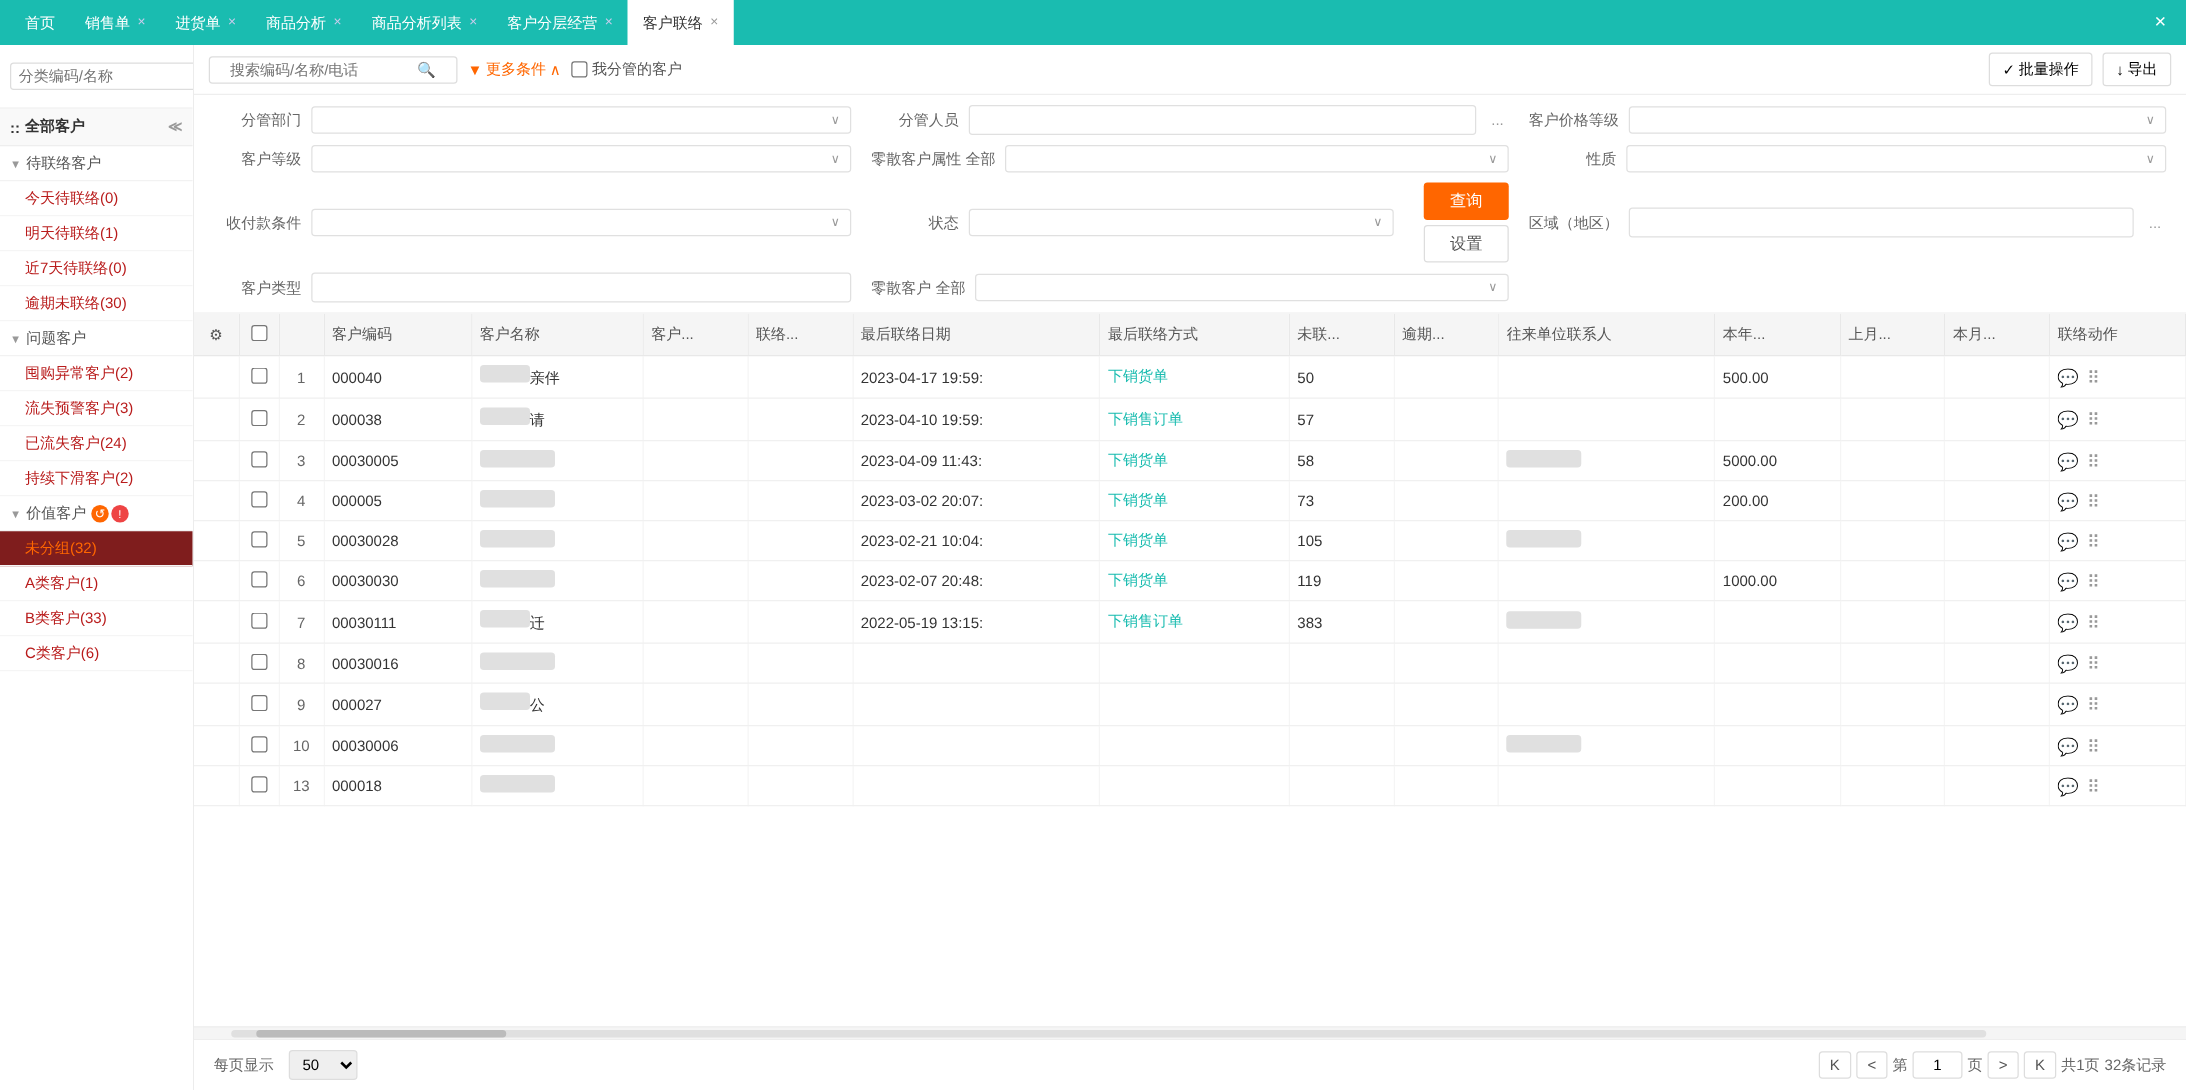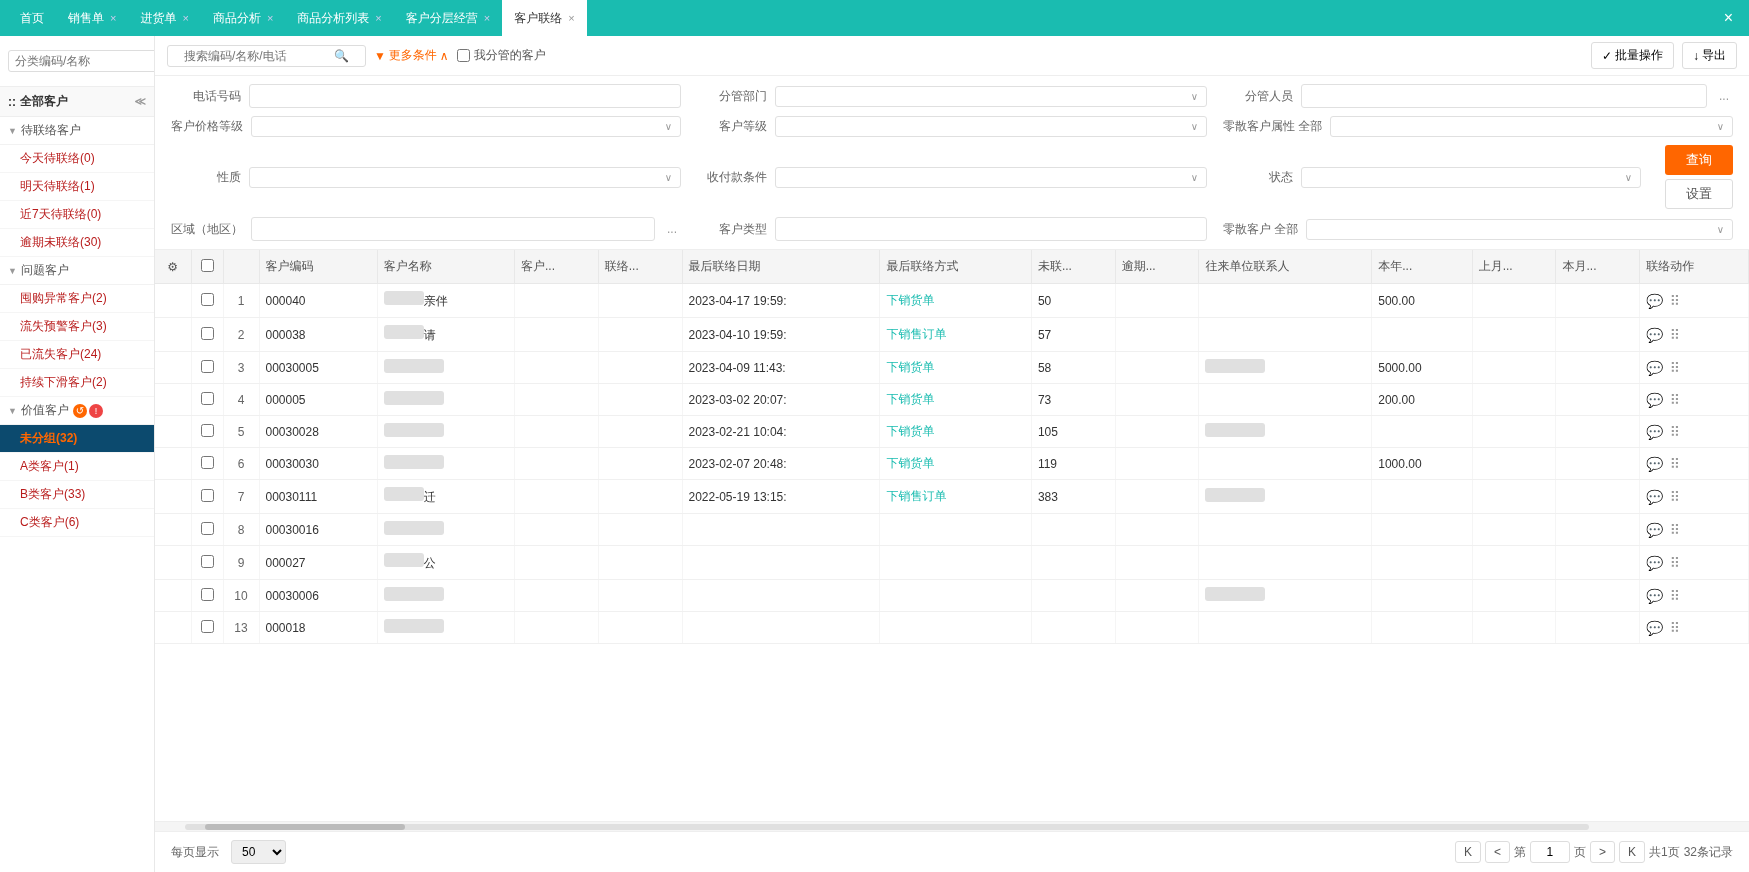--- a/index.html
+++ b/index.html
@@ -39,21 +39,21 @@
     .sidebar-section-header .grid-icon { margin-right: 4px; font-size: 12px; }
     .sidebar-section-header .collapse-icon { margin-left: auto; color: #999; font-size: 11px; }
     .sidebar-group-header {
       display: flex; align-items: center; padding: 5px 8px; color: #555; cursor: pointer;
       border-bottom: 1px solid #f2f2f2;
     }
     .sidebar-group-header .arrow { font-size: 9px; margin-right: 4px; color: #999; }
     .sidebar-item {
       padding: 5px 8px 5px 20px; color: #b91c1c; cursor: pointer; border-bottom: 1px solid #f5f5f5;
     }
-    .sidebar-item.active { background: #0c4a6e; color: #f60; font-weight: bold; }
+    .sidebar-item.active { background: #7f1d1d; color: #f60; font-weight: normal; }
 
     
     .content { flex: 1; display: flex; flex-direction: column; overflow: hidden; }
 
     
     .filter-bar {
       display: flex; align-items: center; padding: 6px 12px; background: #fff;
       border-bottom: 1px solid #eee; gap: 8px;
     }
     .filter-search {
@@ -245,24 +245,20 @@
         </button>
         <button class="btn-export">
           <span>↓</span>
           <span>导出</span>
         </button>
       </div>
     </div>
 
     <div class="adv-filter">
 
-      <div class="filter-row">
-        <span class="filter-label">电话号码</span>
-        <input class="filter-input" type="text" style="">
-      </div>
       <div class="filter-row">
         <span class="filter-label">分管部门</span>
         <div class="filter-select">
           <span></span>
           <span class="down-arrow">∨</span>
         </div>
       </div>
       <div class="filter-row">
         <span class="filter-label">分管人员</span>
         <input class="filter-input" type="text" style="flex: 1 1 0%;">

